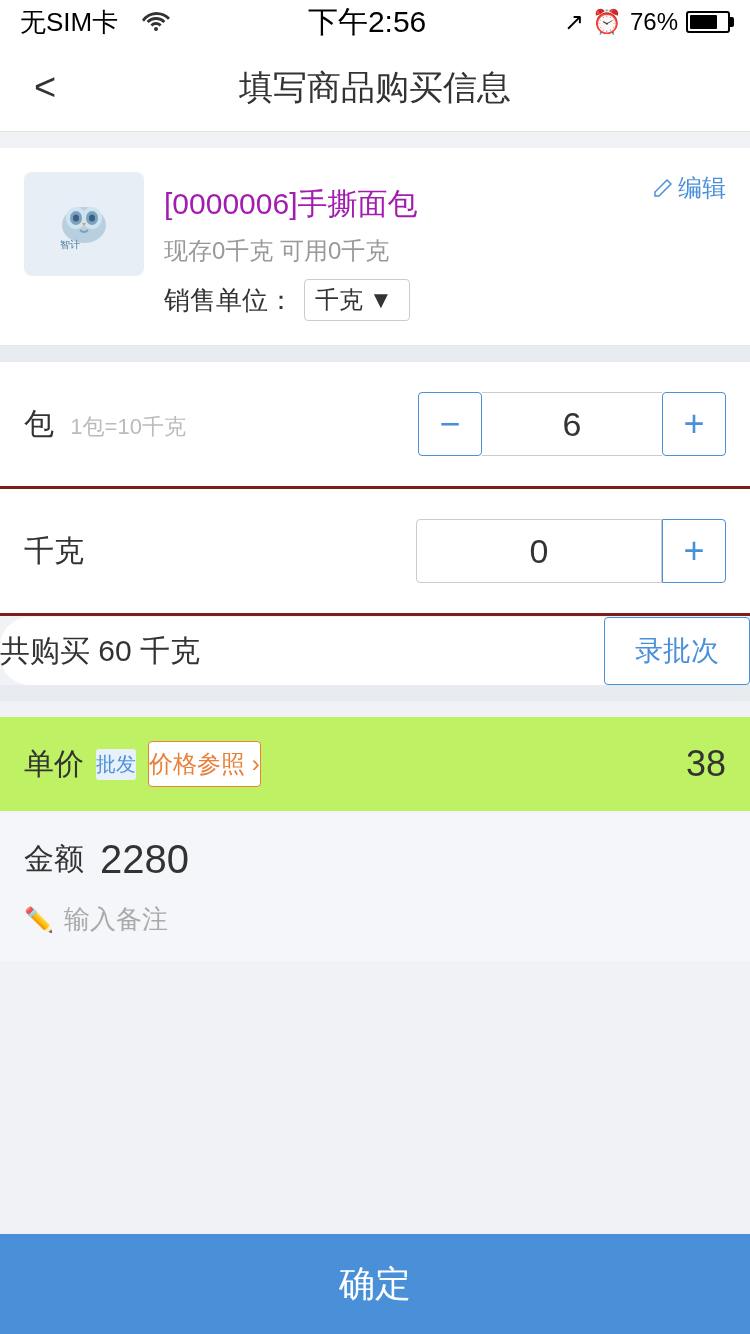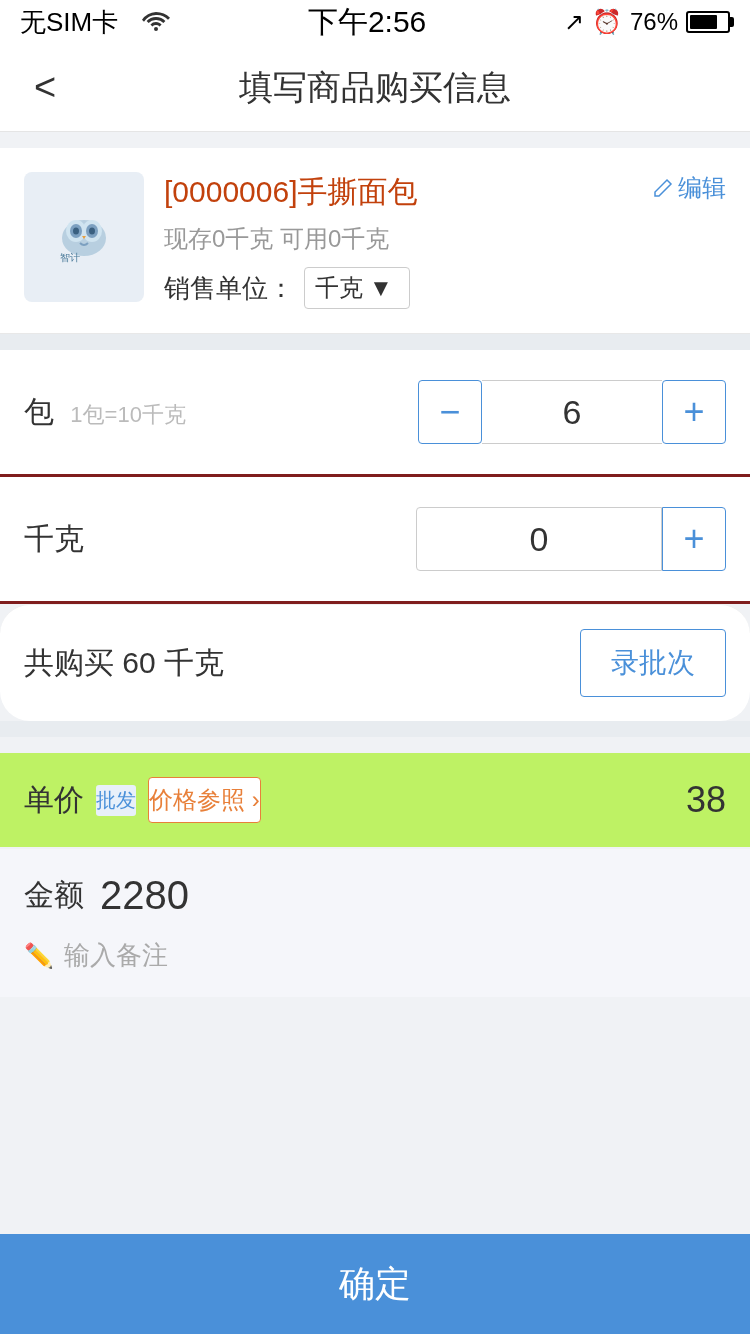--- a/index.html
+++ b/index.html
@@ -83,37 +83,38 @@
       background: #fff;
       padding: 24px;
       display: flex;
       align-items: flex-start;
       gap: 20px;
       border-bottom: 1px solid #e8e8e8;
       margin-top: 16px;
     }
     .product-image {
       width: 120px;
-      height: 130px;
+      height: 104px;
       background: #e8eef5;
       border-radius: 8px;
       display: flex;
       align-items: center;
       justify-content: center;
       flex-shrink: 0;
     }
     .owl-logo {
       font-size: 36px;
       color: #7ca0c0;
     }
     .product-info { flex: 1; }
     .product-name {
       font-size: 30px;
-      color: #c2410c;
+      color: #a21caf;
       margin-bottom: 10px;
+      margin-top: 12px;
     }
     .product-stock {
       font-size: 24px;
       color: #999;
       margin-bottom: 12px;
     }
     .product-unit-row {
       display: flex;
       align-items: center;
       gap: 10px;
@@ -210,21 +211,20 @@
       font-size: 34px;
       color: #333;
       background: #fff;
       outline: none;
       border-radius: 4px 0 0 4px;
     }
 
     
     .summary-row {
       background: #fff;
-      padding: 24px;
       display: flex;
       align-items: center;
       justify-content: space-between;
       border-top: 1px solid #f0f0f0;
       border-radius: 30px;
     }
     .summary-text {
       font-size: 30px;
       color: #333;
     }

